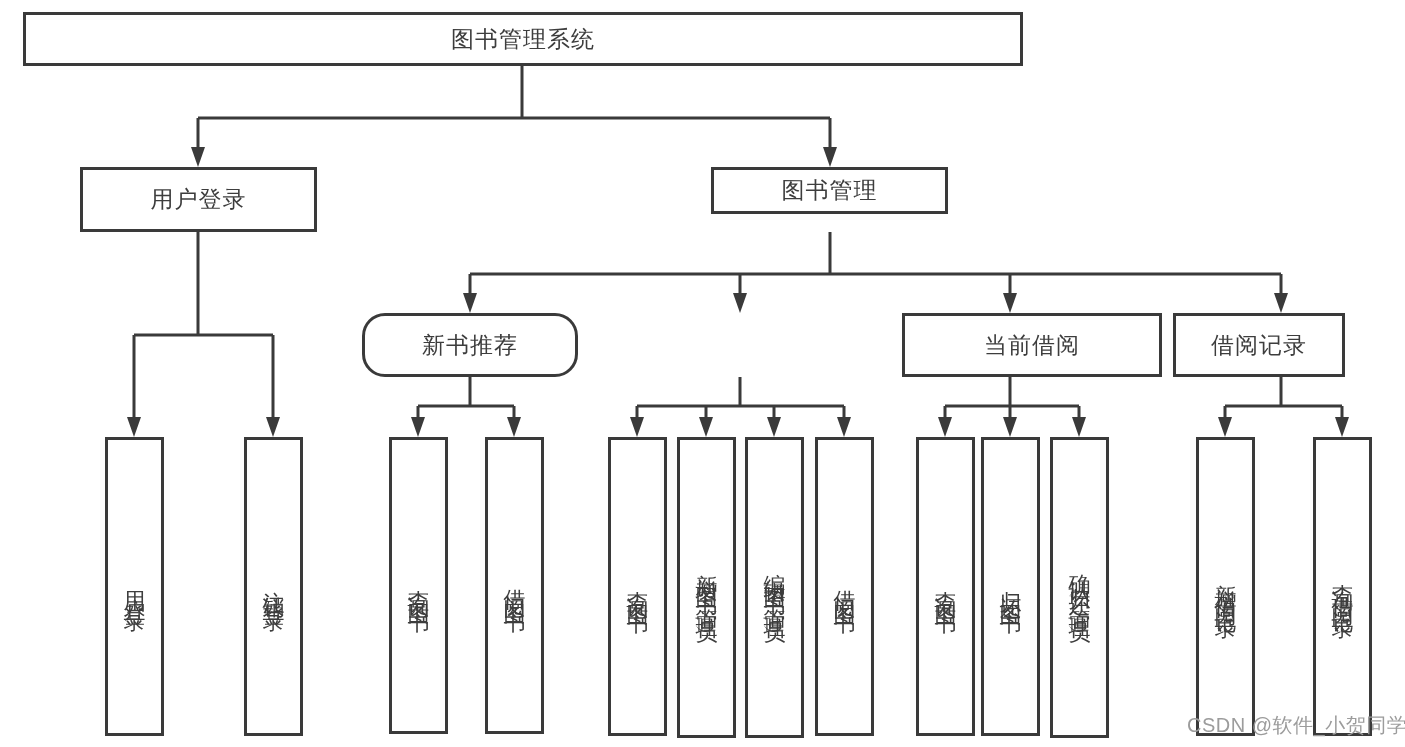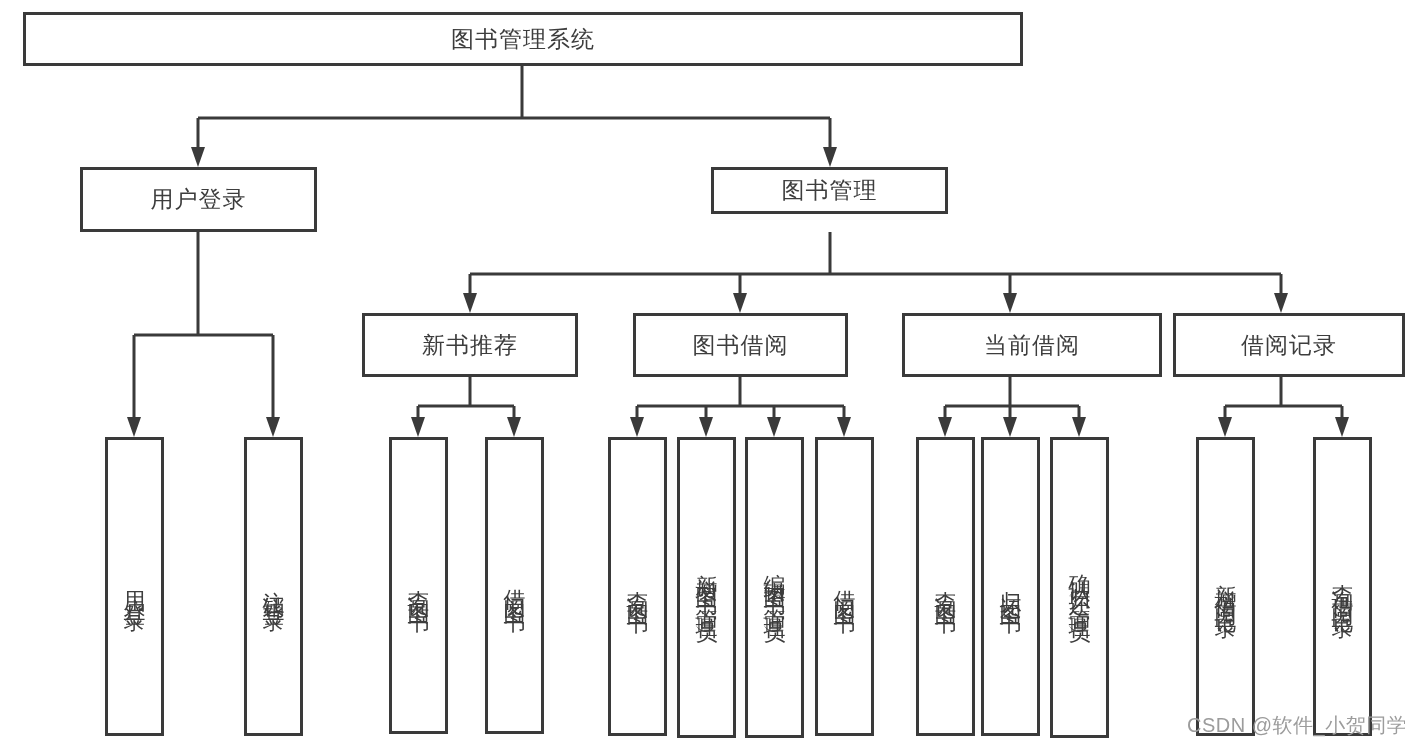--- a/index.html
+++ b/index.html
@@ -93,30 +93,27 @@
     <span>图书管理系统</span>
   </div>
 
   <div class="box h" style="left:80px; top:167px; width:237px; height:65px;">
     <span>用户登录</span>
   </div>
   <div class="box h" style="left:711px; top:167px; width:237px; height:47px;">
     <span>图书管理</span>
   </div>
 
-  <div class="box h" style="left:362px; top:313px; width:216px; height:64px;">
+  <div class="box h" style="left:362px; top:313px; width:216px; height:64px;border-radius:23px;">
     <span>新书推荐</span>
-  </div>
-  <div class="box h" style="left:633px; top:313px; width:215px; height:64px;">
-    <span>图书借阅</span>
   </div>
   <div class="box h" style="left:902px; top:313px; width:260px; height:64px;">
     <span>当前借阅</span>
   </div>
-  <div class="box h" style="left:1173px; top:313px; width:232px; height:64px;">
+  <div class="box h" style="left:1173px; top:313px; width:172px; height:64px;">
     <span>借阅记录</span>
   </div>
 
   <div class="box v" style="left:105px; top:437px; width:59px; height:299px;">
     <span class="vtext">用户登录</span>
   </div>
   <div class="box v" style="left:244px; top:437px; width:59px; height:299px;">
     <span class="vtext">注销登录</span>
   </div>
 

